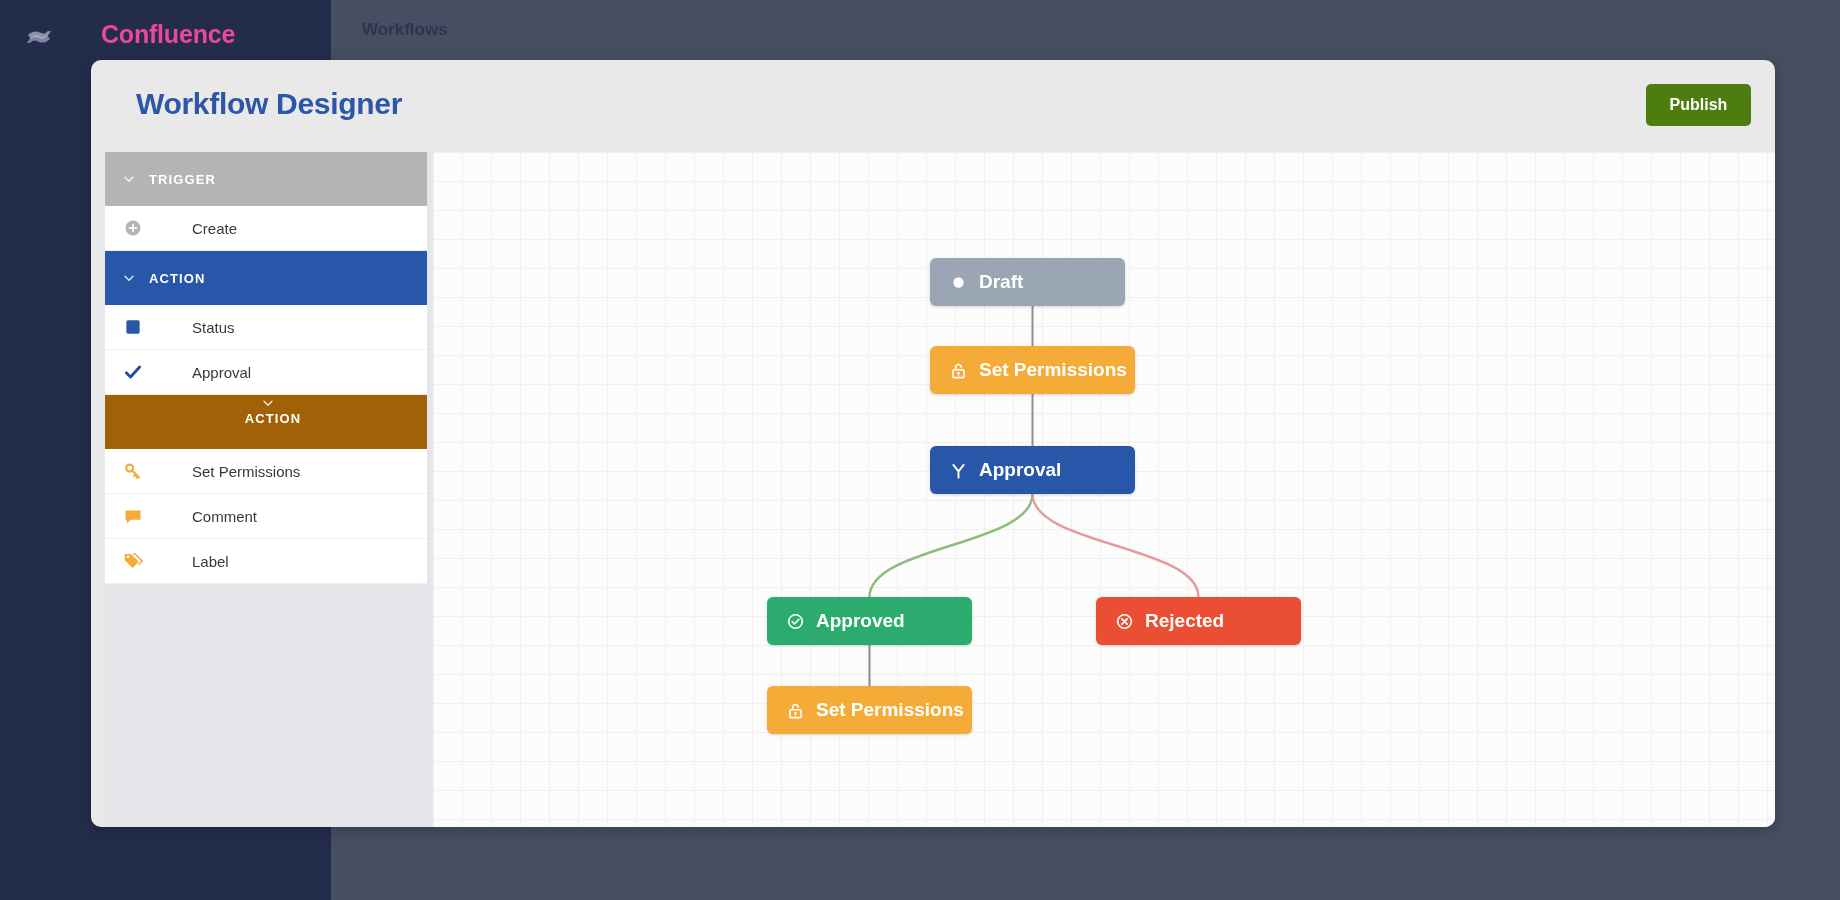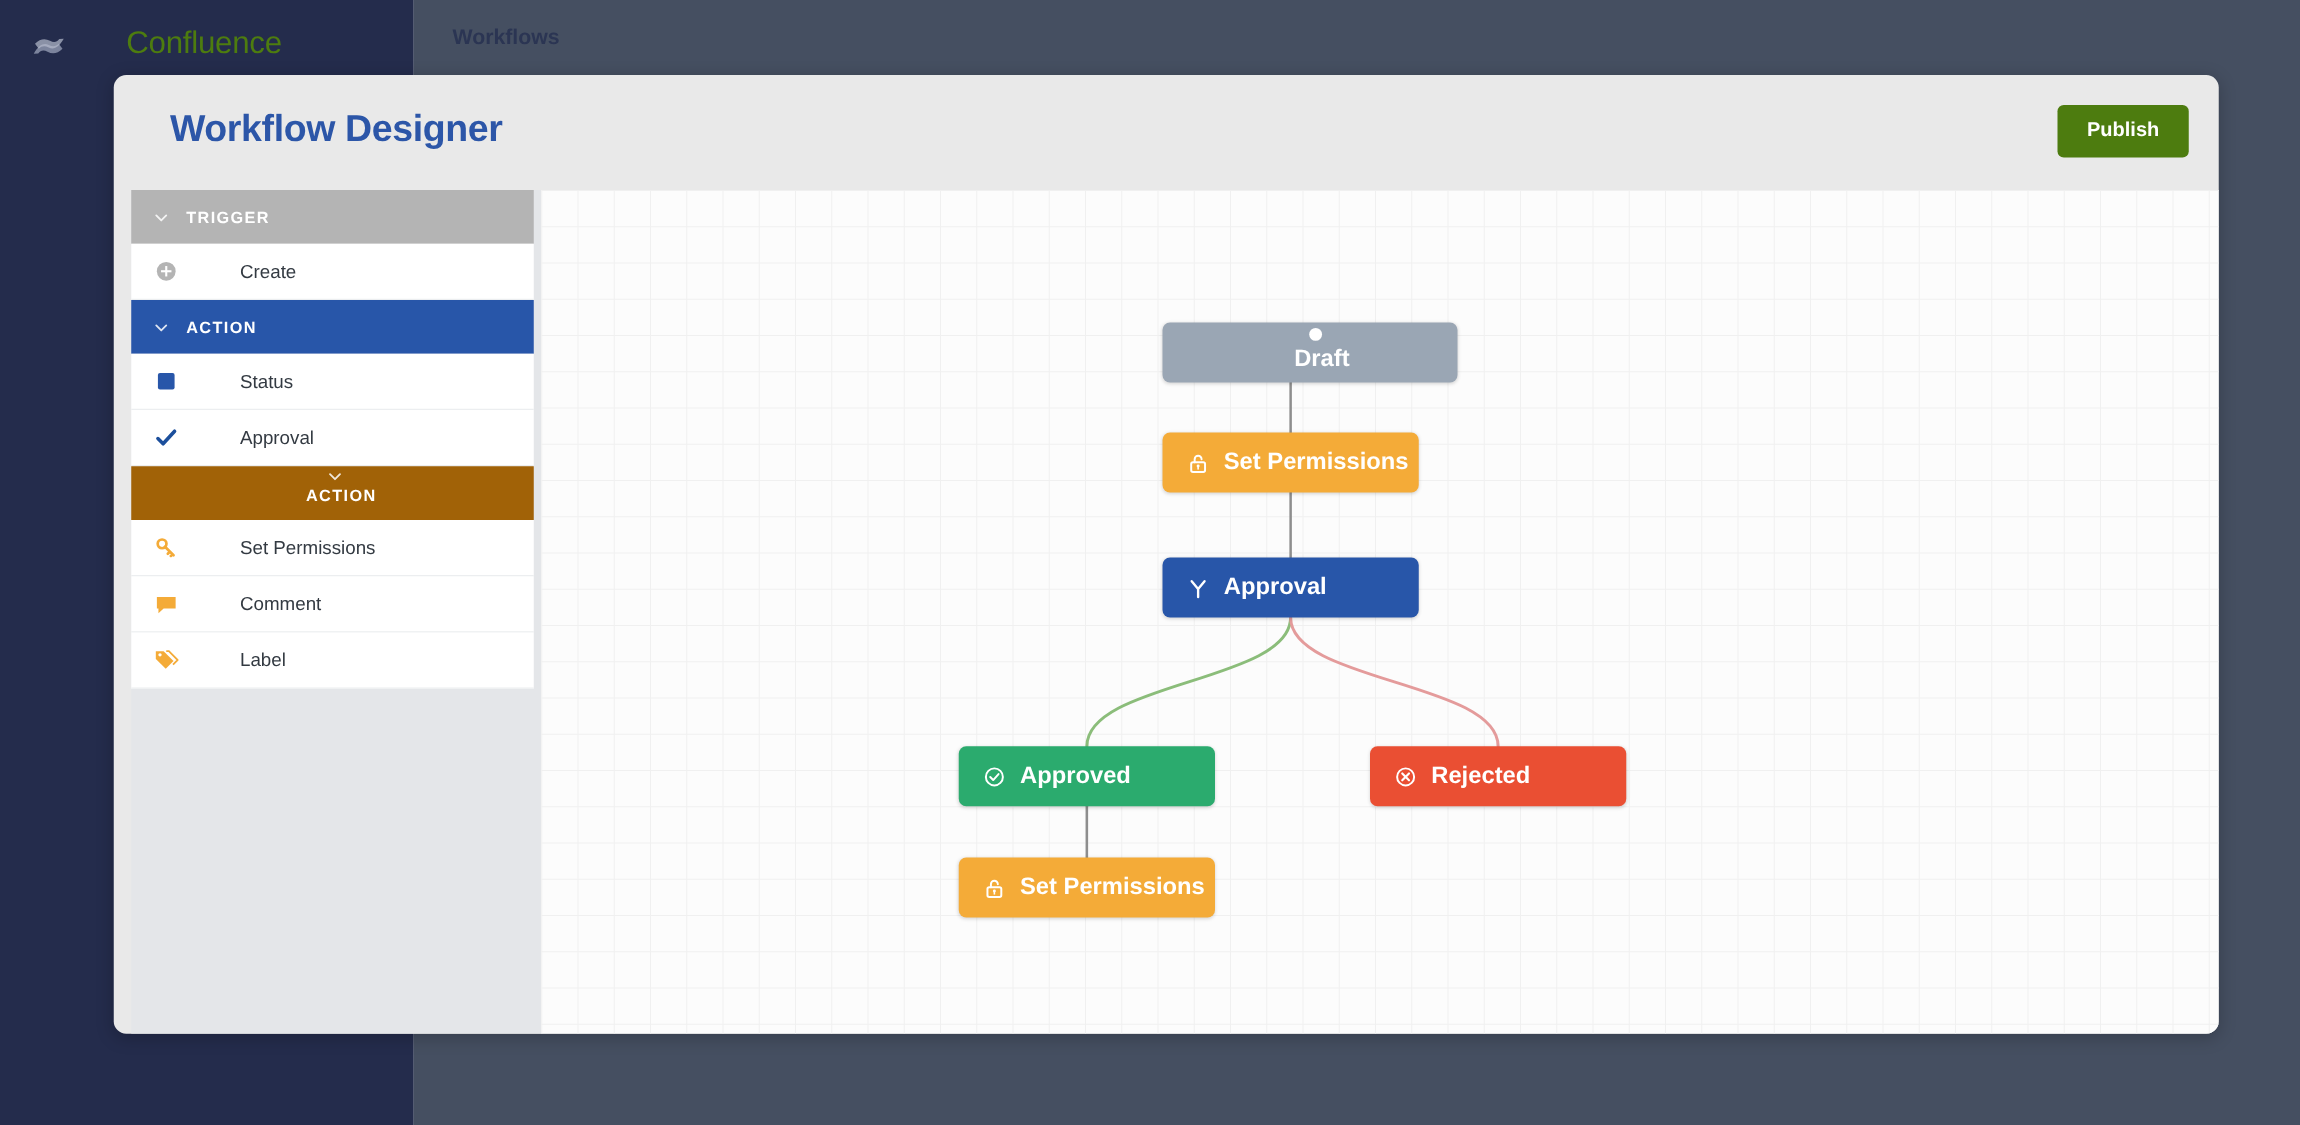--- a/index.html
+++ b/index.html
@@ -38,23 +38,23 @@
   .nav-logo {
     position: absolute;
     left: 22px; top: 20px;
     width: 34px; height: 34px;
     display: flex; align-items: center; justify-content: center;
   }
   .nav-brand {
     position: absolute;
     left: 101px; top: 20px;
     font-size: 25px;
-    font-weight: 400;
+    font-weight: 700;
     letter-spacing: -0.2px;
-    color: #4d7c0f;
+    color: #ec4899;
   }
   .nav-tab {
     position: absolute;
     left: 362px; top: 20px;
     font-size: 17px;
     font-weight: 700;
     color: #2b3553;
   }
 
   
@@ -108,21 +108,21 @@
     background: #e4e6e9;
   }
 
   .palette-list {
     position: absolute;
     left: 0; top: 0;
     width: 322px;
   }
 
   .palette-group-header {
-    height: 43px;
+    height: 54px;
     display: flex;
     align-items: center;
     padding-left: 14px;
     font-size: 13px;
     font-weight: 700;
     letter-spacing: 1.1px;
     color: #ffffff;
     cursor: pointer;
   }
   .palette-group-header .chev {
@@ -306,21 +306,21 @@
 
     <div class="canvas">
       <svg class="edges" id="edge-layer" viewBox="0 0 1342 675">
           <path d="M599.5 154 L599.5 194" fill="none" stroke="#8e8e8e" stroke-width="2" stroke-linecap="round"></path>
           <path d="M599.5 242 L599.5 294" fill="none" stroke="#8e8e8e" stroke-width="2" stroke-linecap="round"></path>
           <path d="M599.5 342 C599.5 393.5, 436.5 393.5, 436.5 445" fill="none" stroke="#8bbd7a" stroke-width="2.4" stroke-linecap="round"></path>
           <path d="M599.5 342 C599.5 393.5, 765.5 393.5, 765.5 445" fill="none" stroke="#e49b9b" stroke-width="2.4" stroke-linecap="round"></path>
           <path d="M436.5 493 L436.5 534" fill="none" stroke="#8e8e8e" stroke-width="2" stroke-linecap="round"></path>
         </svg>
       <div id="node-layer">
-          <div class="node" style="left: 497px; top: 106px; width: 236px; height: 48px; background: rgb(154, 166, 180); flex-direction: column;">
+          <div class="node" style="left: 497px; top: 106px; width: 195px; height: 48px; background: rgb(154, 166, 180);">
             <span class="node-icon">
               <svg width="19" height="19" viewBox="0 0 24 24">
                 <circle cx="12" cy="12" r="6.5" fill="#ffffff"></circle>
               </svg>
             </span>
             <span>Draft</span>
           </div>
           <div class="node" style="left: 497px; top: 194px; width: 205px; height: 48px; background: rgb(244, 171, 56);">
             <span class="node-icon">
               <svg width="19" height="19" viewBox="0 0 24 24">

